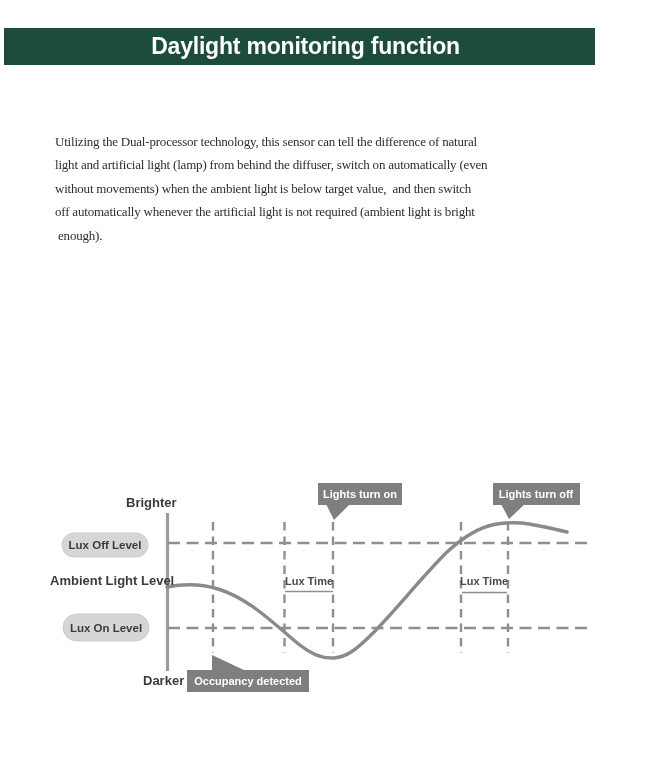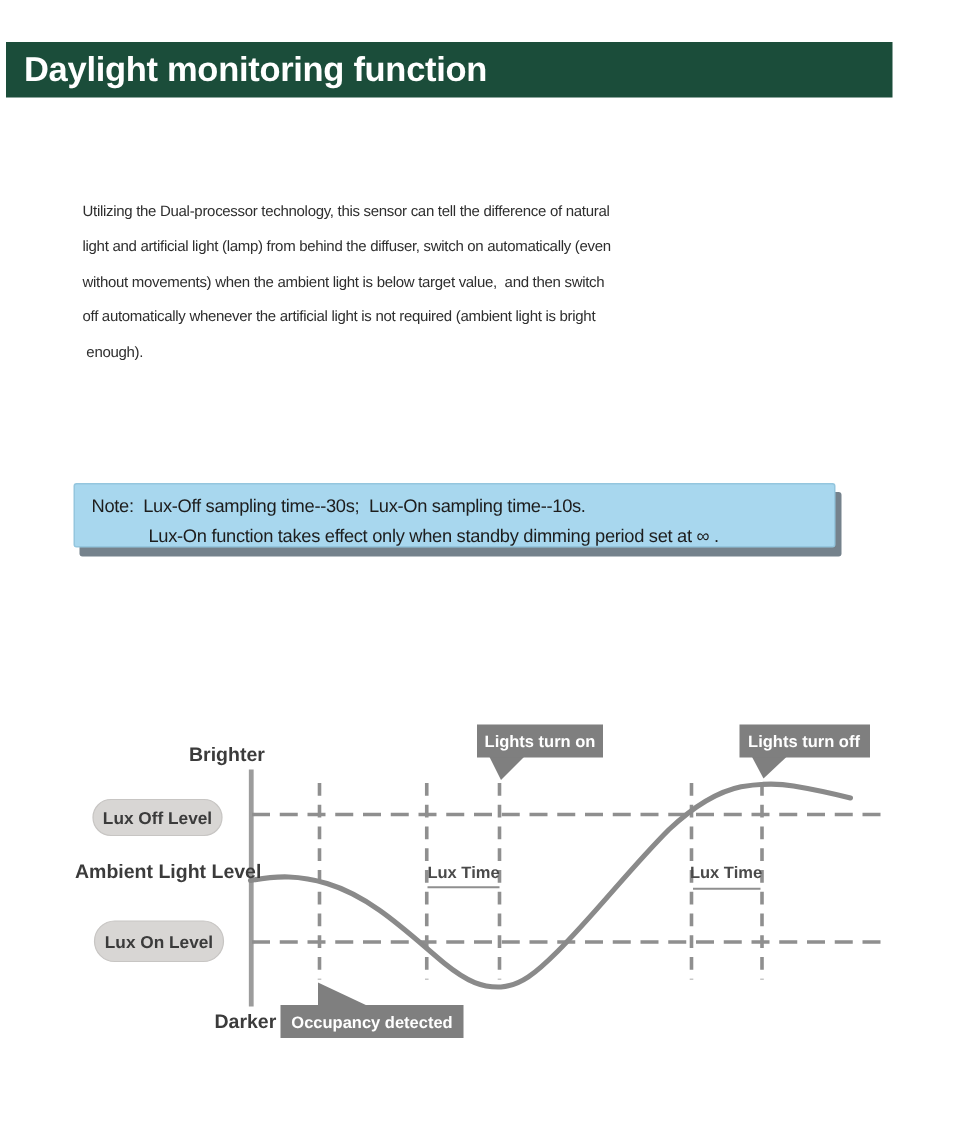--- a/index.html
+++ b/index.html
@@ -4,25 +4,25 @@
 <style>
   html,body{margin:0;padding:0;background:#ffffff;}
   .page{
     position:relative;width:650px;height:764px;background:#ffffff;overflow:hidden;
     font-family:"Liberation Sans","DejaVu Sans",sans-serif;
   }
   .title-bar{
     position:absolute;left:4px;top:28px;width:591px;height:37px;
     background:#1B4D3A;color:#ffffff;display:flex;align-items:center;
     box-sizing:border-box;padding-left:12px;
-    font-size:23px;font-weight:bold;letter-spacing:-0.2px;
+    font-size:23px;font-weight:bold;letter-spacing:-0.2px;justify-content:center;
   }
   .body-text{
     position:absolute;left:55px;color:#2e2e2e;
-    font-size:10px;line-height:23.4px;letter-spacing:-0.2px;white-space:pre;
+    font-size:13px;line-height:23.4px;letter-spacing:-0.2px;white-space:pre;font-family:Liberation Serif, serif;
   }
   .para1{top:130px;}
   .para2{top:262px;}
   .note-box{
     position:absolute;left:49px;top:322px;width:508px;height:43px;box-sizing:border-box;
     background:#A8D7EE;border:1px solid #94C6DE;border-radius:2px;
     box-shadow:4px 6px 0 #75828C;
     color:#1d1d1d;font-size:12.2px;letter-spacing:-0.2px;
   }
   .note-line{white-space:pre;line-height:14px;}
@@ -44,24 +44,20 @@
     <span>Daylight monitoring function</span>
   </div>
 
   <div class="body-text para1">Utilizing the Dual-processor technology, this sensor can tell the difference of natural
 light and artificial light (lamp) from behind the diffuser, switch on automatically (even
 without movements) when the ambient light is below target value,  and then switch
 off automatically whenever the artificial light is not required (ambient light is bright
  enough).</div>
 
 
-  <div class="note-box">
-    <div class="note-line note-line1">Note:  Lux-Off sampling time--30s;  Lux-On sampling time--10s.</div>
-    <div class="note-line note-line2">Lux-On function takes effect only when standby dimming period set at ∞ .</div>
-  </div>
 
   <svg class="diagram" viewBox="0 0 650 250" width="650" height="250">
 
     <line x1="167.5" y1="53" x2="167.5" y2="211" stroke="#9c9c9c" stroke-width="3.2"></line>
 
     <line x1="168" y1="83" x2="590" y2="83" stroke="#8f8f8f" stroke-width="2.4" stroke-dasharray="12 6.5"></line>
     <line x1="168" y1="168" x2="590" y2="168" stroke="#8f8f8f" stroke-width="2.4" stroke-dasharray="12 6.5"></line>
 
     <line x1="213" y1="62" x2="213" y2="193" stroke="#8f8f8f" stroke-width="2.4" stroke-dasharray="8.5 6"></line>
     <line x1="284.5" y1="62" x2="284.5" y2="193" stroke="#8f8f8f" stroke-width="2.4" stroke-dasharray="8.5 6"></line>

